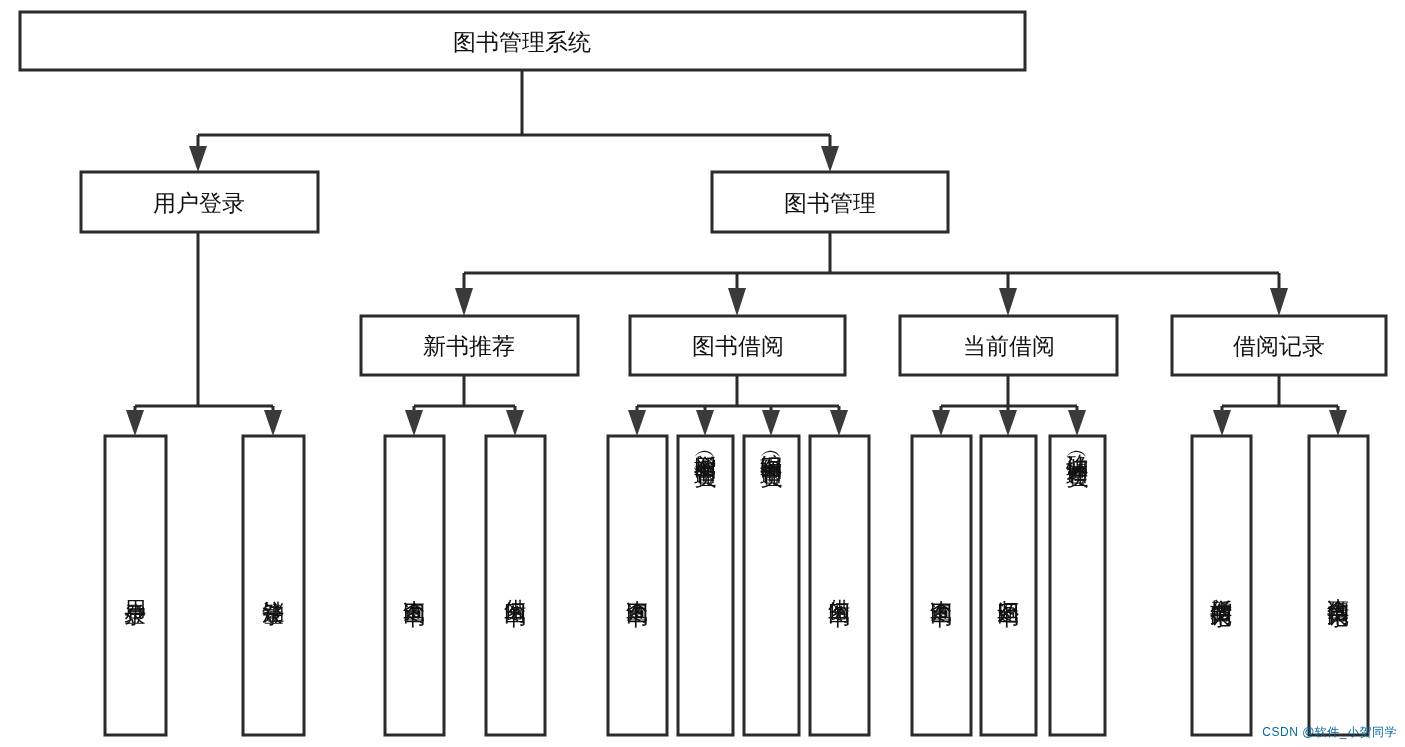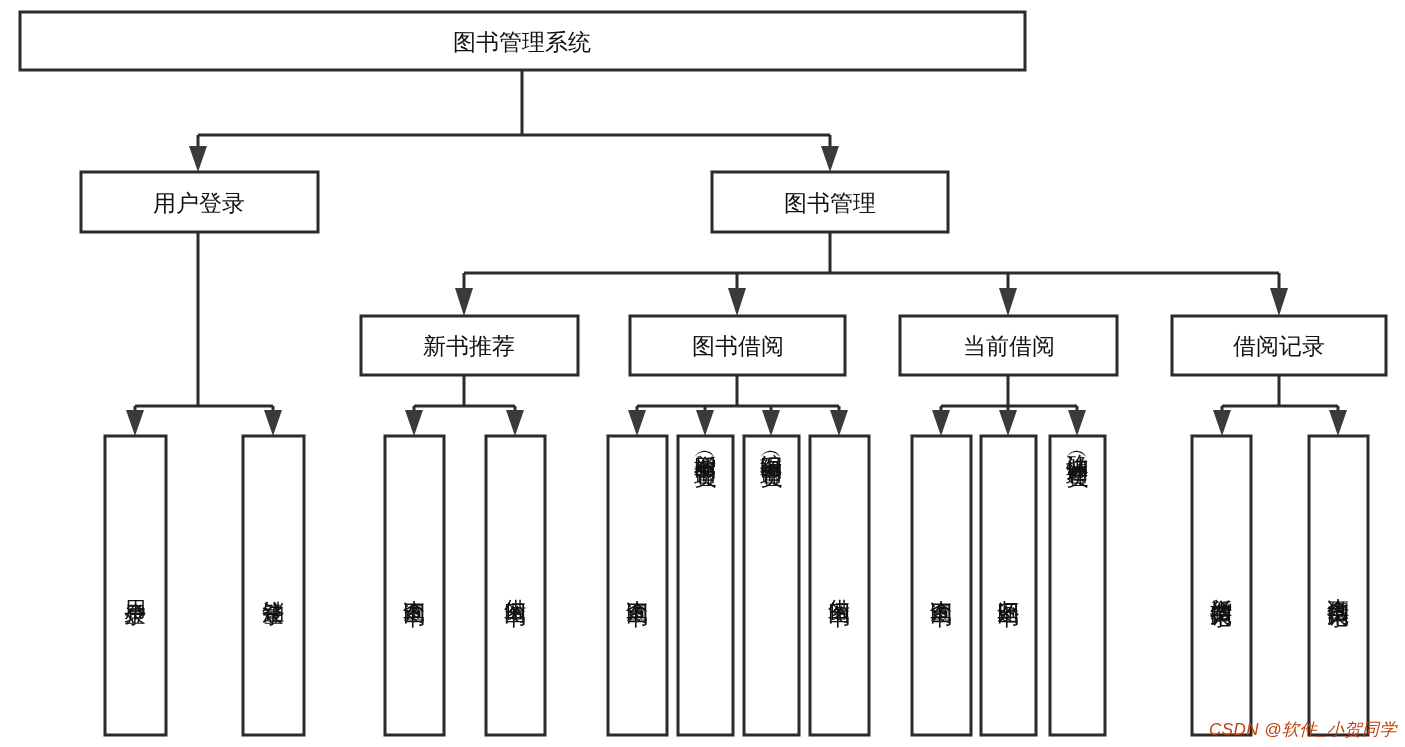--- a/index.html
+++ b/index.html
@@ -63,25 +63,24 @@
     letter-spacing: 2px;
     color: #111111;
     white-space: nowrap;
     text-align: center;
   }
   .watermark {
     position: absolute;
     right: 8px;
     bottom: 6px;
     font-family: "Liberation Sans", "DejaVu Sans", sans-serif;
-    font-size: 17px;
-    color: #c2410c;
+    font-size: 12px;
+    color: #0369a1;
     letter-spacing: 0.5px;
     white-space: nowrap;
-    font-style: italic;
   }
 </style>
 </head>
 <body>
 
 <div id="diagram-root">
 
   <svg class="diagram-canvas" viewBox="0 0 1405 747" xmlns="http://www.w3.org/2000/svg">
     <defs>
       <marker id="arrow" viewBox="0 0 12 14" refX="6" refY="13" markerWidth="12" markerHeight="14" orient="auto-start-reverse" markerUnits="userSpaceOnUse">

